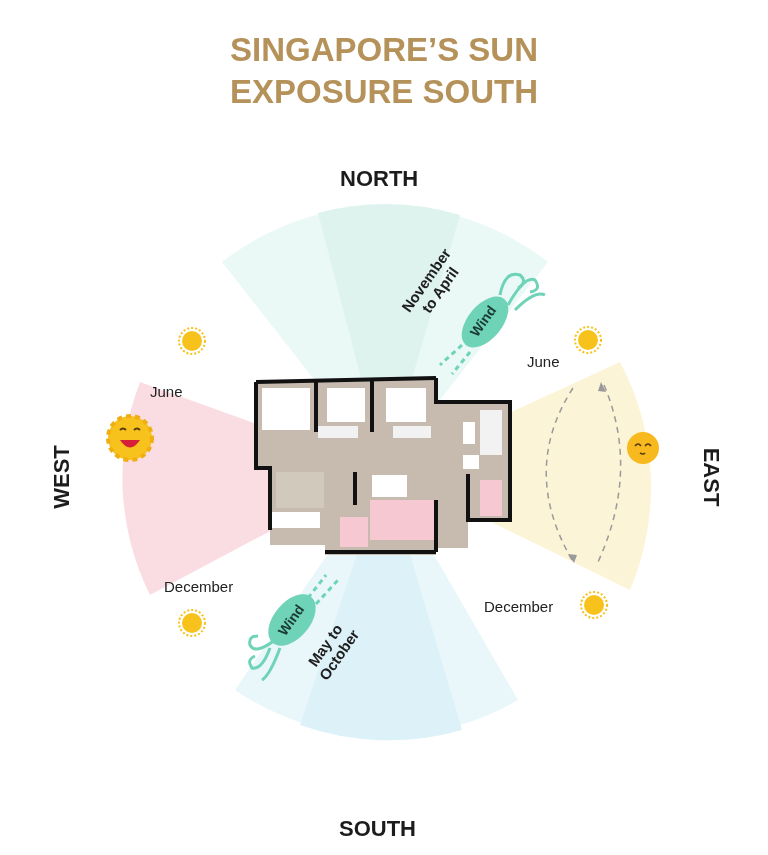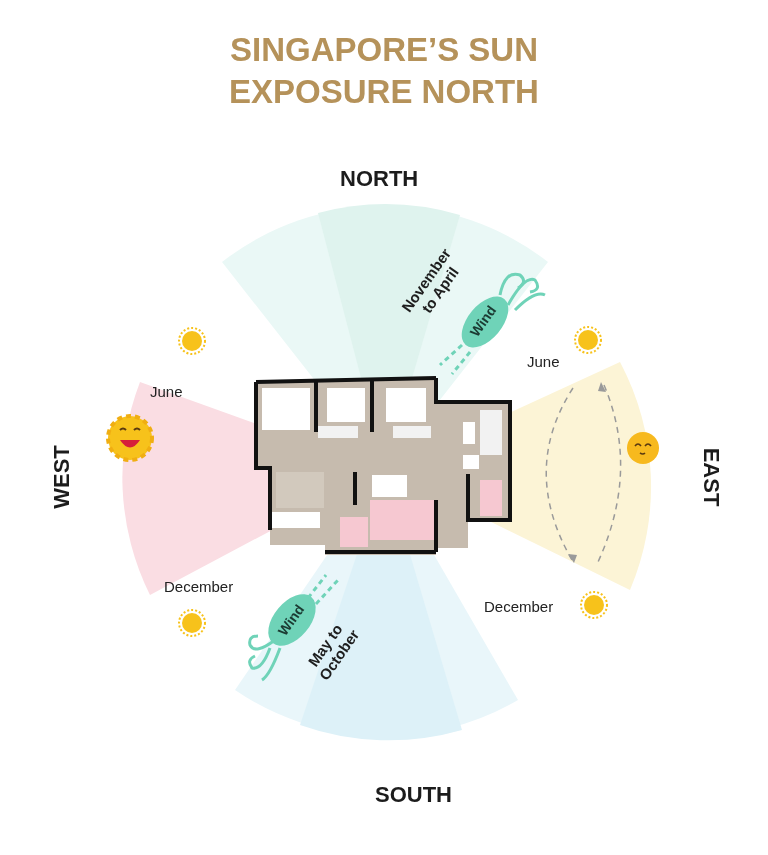--- a/index.html
+++ b/index.html
@@ -9,21 +9,21 @@
   .compass{position:absolute;font-weight:bold;font-size:22px;color:#1c1c1c;}
   .lbl{position:absolute;font-weight:normal;font-size:15px;color:#222;}
   svg{position:absolute;left:0;top:0;}
   .rot{position:absolute;font-weight:bold;font-size:15px;color:#1e1e1e;line-height:17px;text-align:center;transform-origin:center;}
   .wind-text{position:absolute;font-weight:bold;font-size:14px;color:#1b3a32;transform-origin:center;}
 </style>
 </head>
 <body>
 
 <div class="title t1">SINGAPORE’S SUN</div>
-<div class="title t2">EXPOSURE NORTH</div>
+<div class="title t2">EXPOSURE SOUTH</div>
 
 <svg width="768" height="855" viewBox="0 0 768 855">
 
   <g>
     <path d="M385,470 L222,262 A265,265 0 0 1 548,262 Z" fill="#eaf8f6"></path>
     <path d="M385,470 L318,213 A265,265 0 0 1 460,215 Z" fill="#dff3ee"></path>
   </g>
 
   <g>
     <path d="M385,470 L235,690 A265,265 0 0 0 518,700 Z" fill="#e9f6fa"></path>
@@ -122,21 +122,21 @@
   </g>
 
   <g>
     <circle cx="643" cy="448" r="16" fill="#f7b91e"></circle>
     <path d="M635,446 q3,-4 6,0 M645,446 q3,-4 6,0" stroke="#5a3a10" stroke-width="1.6" fill="none"></path>
     <path d="M640,453 q3,2 5,0" stroke="#5a3a10" stroke-width="1.6" fill="none"></path>
   </g>
 </svg>
 
 <div class="compass" style="left:340px;top:166px;">NORTH</div>
-<div class="compass" style="left:339px;top:782px;margin-left:36px;">SOUTH</div>
+<div class="compass" style="left:339px;top:816px;">SOUTH</div>
 <div class="compass" style="left:682px;top:464px;transform:rotate(90deg);">EAST</div>
 <div class="compass" style="left:30px;top:464px;transform:rotate(-90deg);">WEST</div>
 
 <div class="lbl" style="left:150px;top:383px;">June</div>
 <div class="lbl" style="left:164px;top:578px;">December</div>
 <div class="lbl" style="left:527px;top:353px;">June</div>
 <div class="lbl" style="left:484px;top:598px;">December</div>
 
 <div class="rot" style="left:388px;top:268px;width:90px;transform:rotate(-55deg);">
   <div>November</div>

